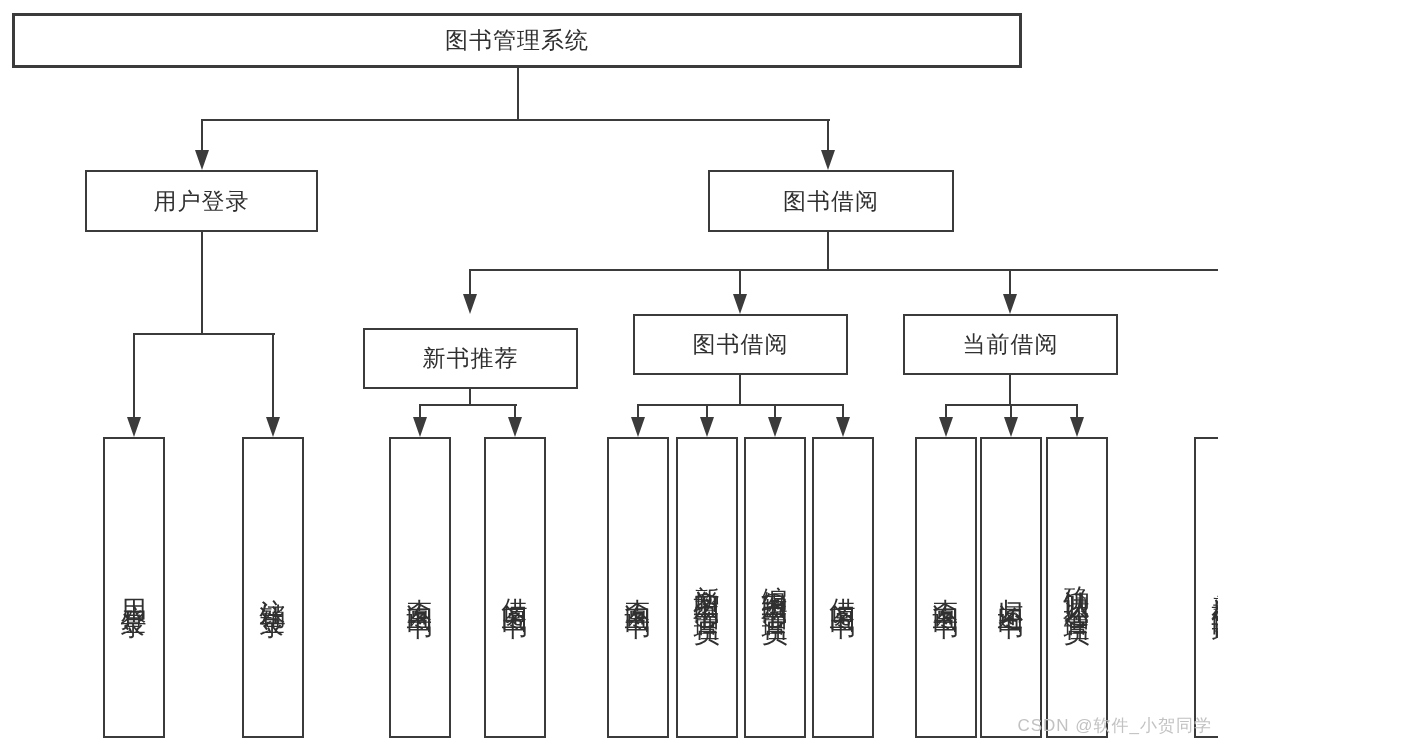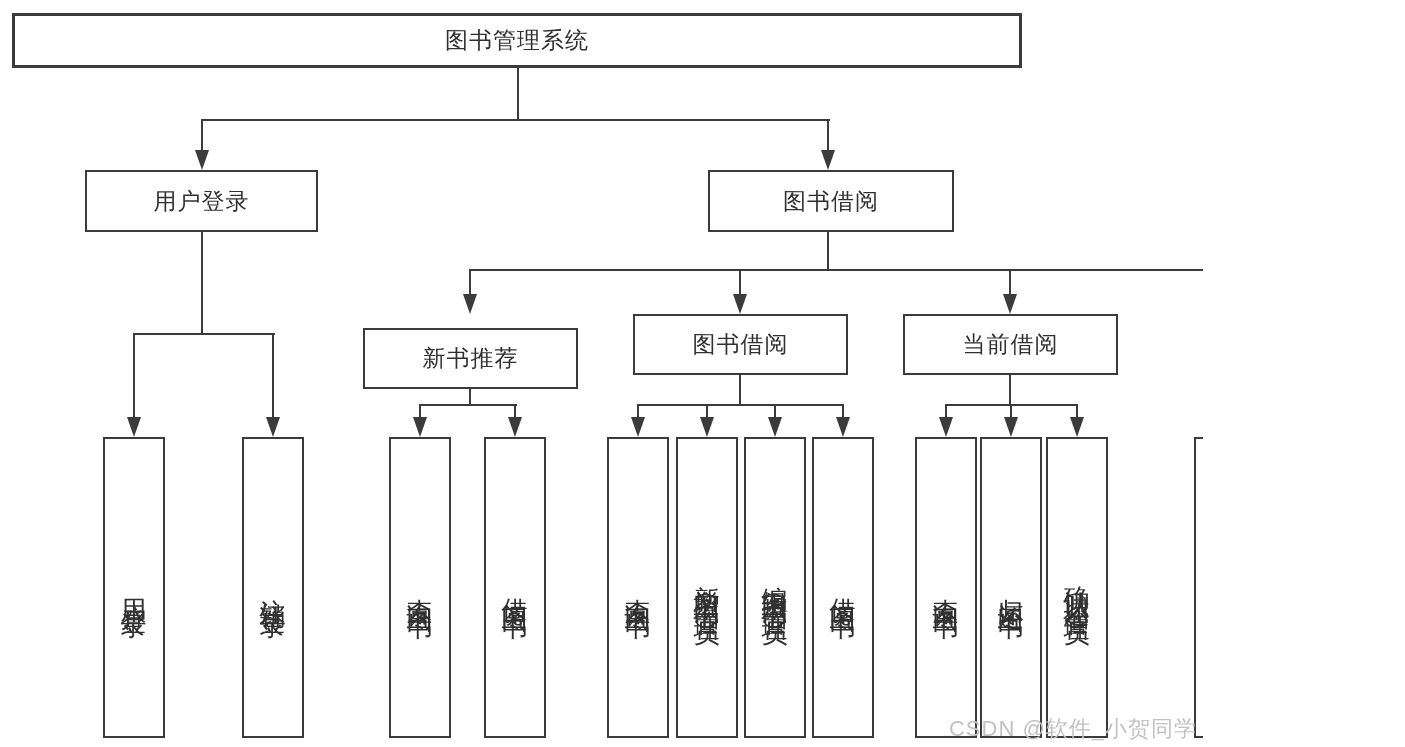--- a/index.html
+++ b/index.html
@@ -9,20 +9,21 @@
     --wm:#c2c2c2;
   }
   html,body{margin:0;padding:0;background:var(--bg);}
   .stage{
     position:relative;
     width:1203px;height:747px;
     background:var(--bg);
     font-family:"Liberation Sans","DejaVu Sans",sans-serif;
     color:var(--text);
     overflow:hidden;
+    padding-left:15px;
   }
   .box{
     position:absolute;
     box-sizing:border-box;
     border:2px solid var(--line);
     background:#fff;
     display:flex;
     align-items:center;
     justify-content:center;
     color:var(--text);
@@ -39,21 +40,21 @@
   .line{position:absolute;background:var(--line);}
   .arrowhead{
     position:absolute;width:0;height:0;
     border-left:7px solid transparent;
     border-right:7px solid transparent;
     border-top:20px solid var(--line);
   }
   .watermark{
     position:absolute;
     top:714px;right:6px;
-    font-size:22px;
+    font-size:17px;
     color:var(--wm);
     letter-spacing:1px;
     white-space:nowrap;
   }
 </style>
 </head>
 <body>
 
 <div class="stage">
 

